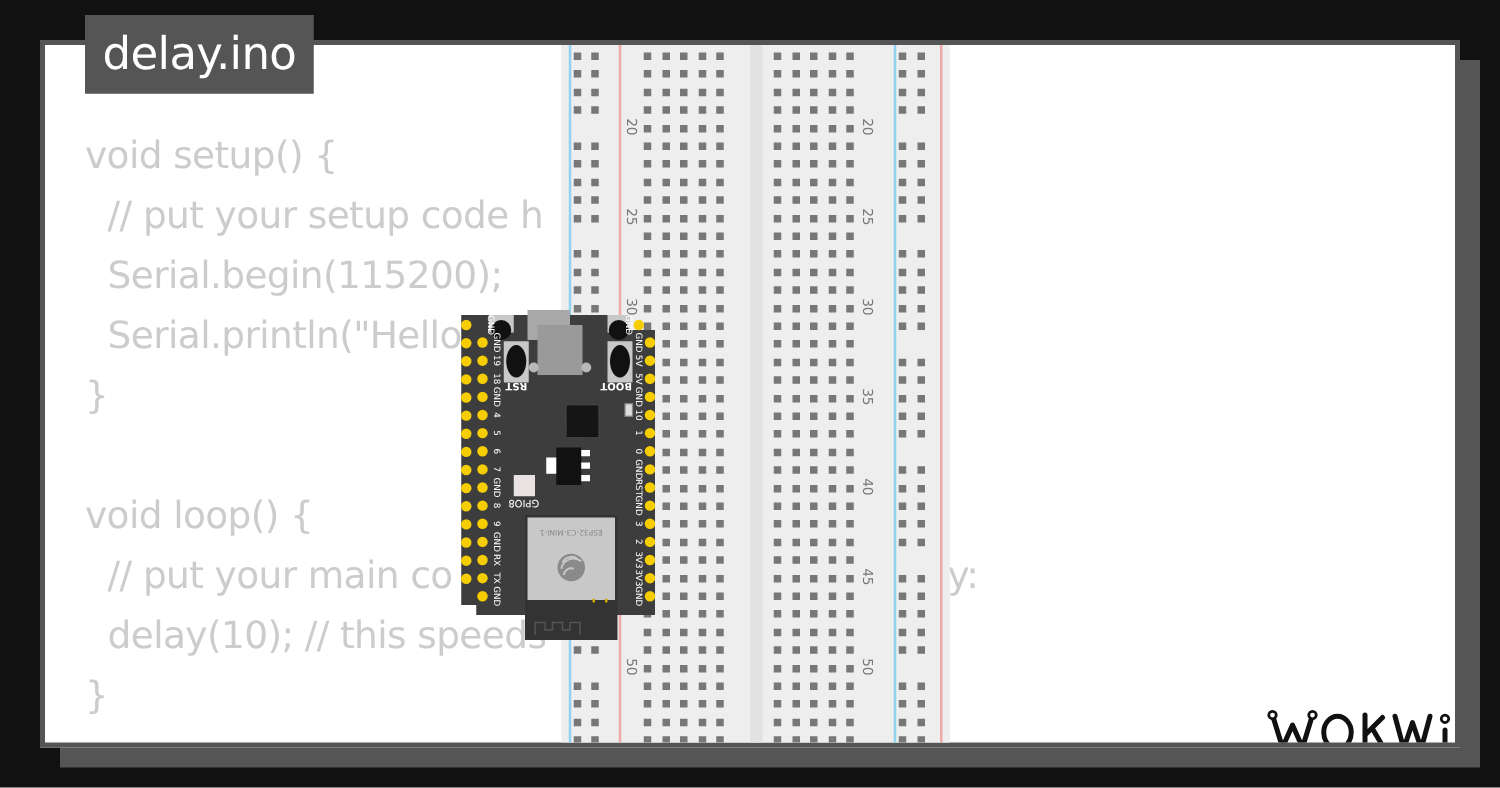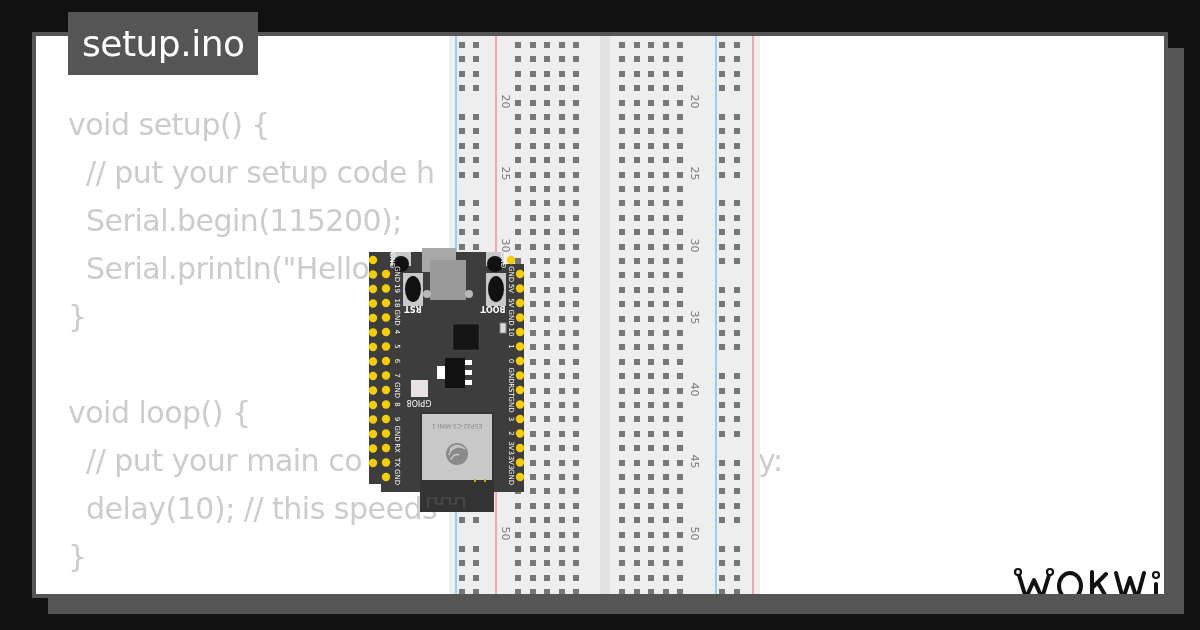--- a/index.html
+++ b/index.html
@@ -711,13 +711,13 @@
         <ellipse cx="58" cy="22" rx="11" ry="13"></ellipse>
         <path d="M80 8 L80 36 M80 24 L94 10 M86 19 L96 36"></path>
         <path d="M104 9 L111 35 L118 14 L125 35 L132 9"></path>
         <path d="M144 20 L144 36"></path>
         <circle cx="144" cy="11" r="3" fill="#fff" stroke-width="2.2"></circle>
       </g>
     </svg>
   </div>
 </div>
 
-<div class="title-tab">setup.ino</div>
+<div class="title-tab">delay.ino</div>
 
 </body></html>

